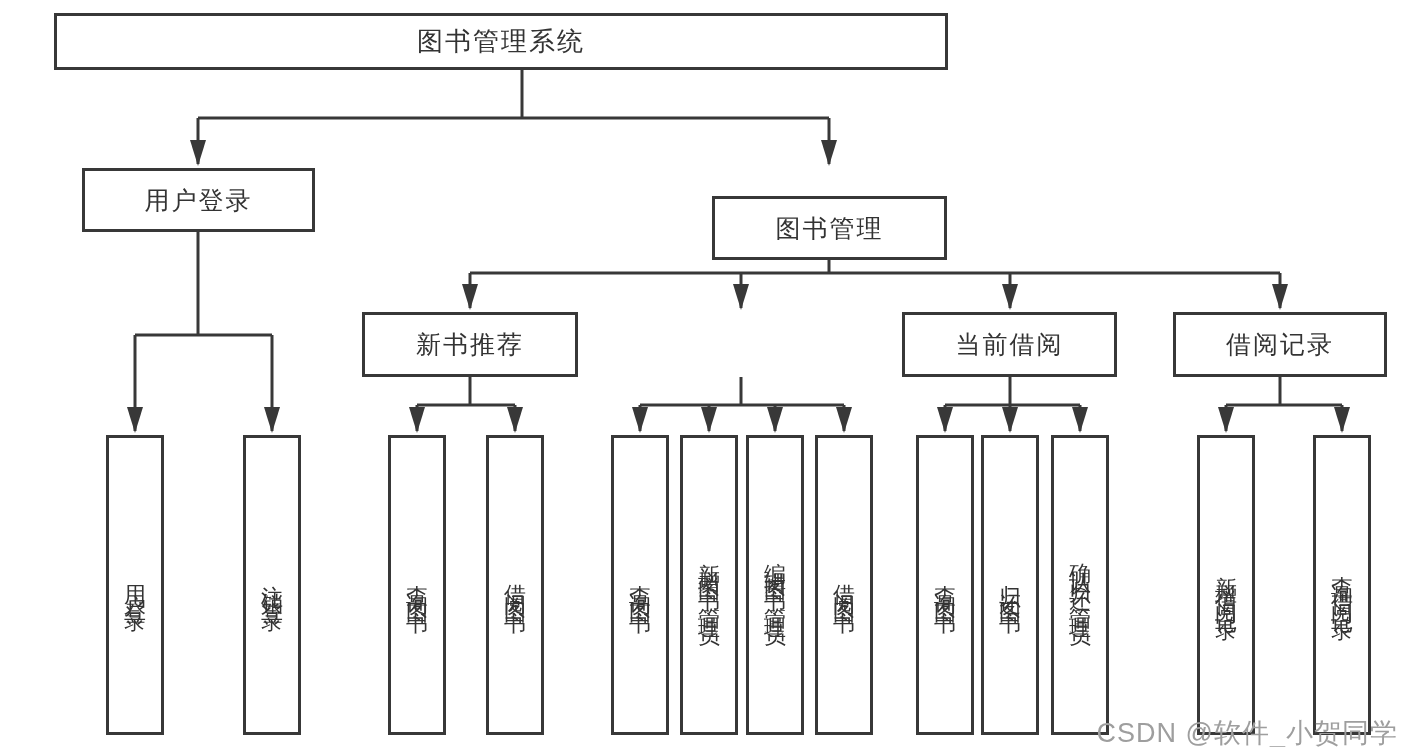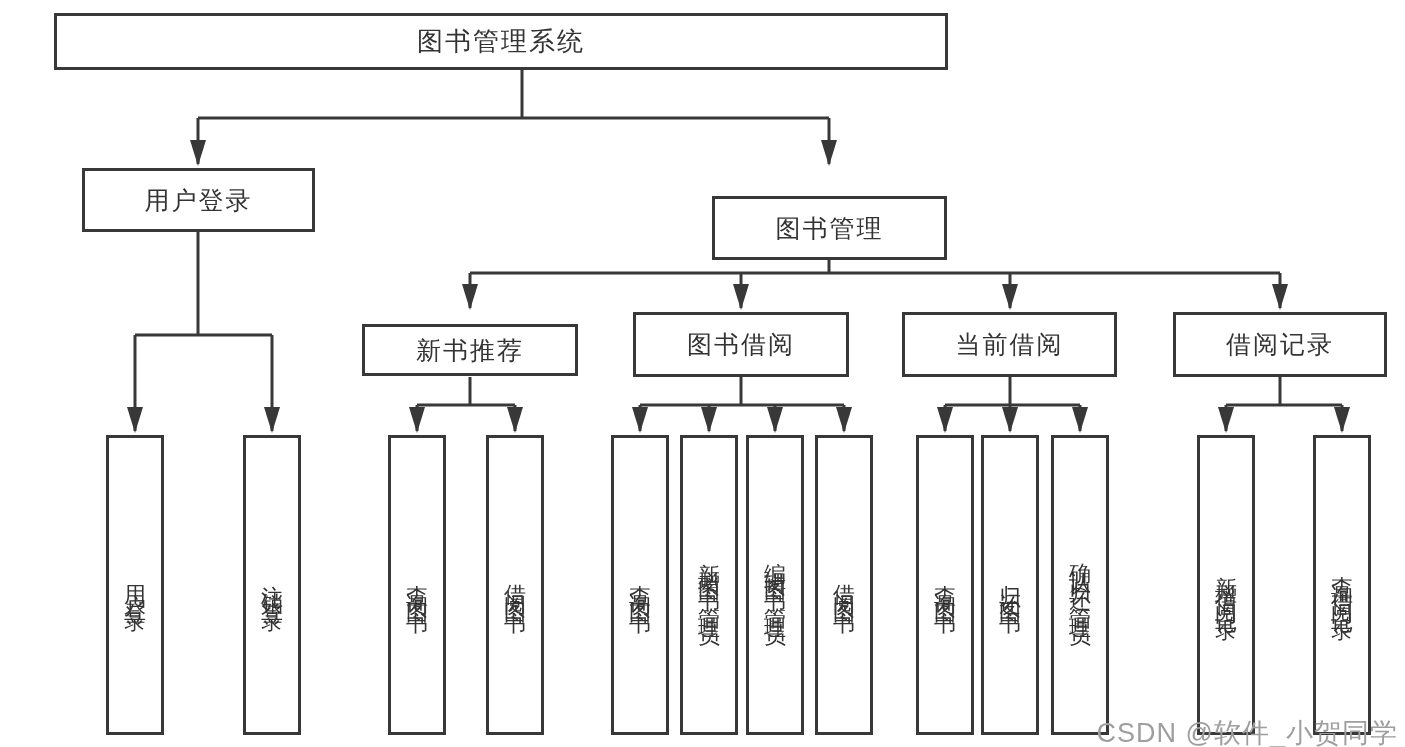--- a/index.html
+++ b/index.html
@@ -83,25 +83,22 @@
     <span>图书管理系统</span>
   </div>
 
   <div class="node hnode" style="left:82px;top:168px;width:233px;height:64px;">
     <span>用户登录</span>
   </div>
   <div class="node hnode" style="left:712px;top:168px;width:235px;height:64px;margin-top:28px;">
     <span>图书管理</span>
   </div>
 
-  <div class="node hnode" style="left:362px;top:312px;width:216px;height:52px;margin-top:12px;">
+  <div class="node hnode" style="left:362px;top:312px;width:216px;height:65px;">
     <span>新书推荐</span>
-  </div>
-  <div class="node hnode" style="left:633px;top:312px;width:216px;height:65px;">
-    <span>图书借阅</span>
   </div>
   <div class="node hnode" style="left:902px;top:312px;width:215px;height:65px;text-align:right;">
     <span>当前借阅</span>
   </div>
   <div class="node hnode" style="left:1173px;top:312px;width:214px;height:65px;">
     <span>借阅记录</span>
   </div>
 
   <div class="node leaf" style="left:106px;">
     <span class="vtext">用户登录</span>

